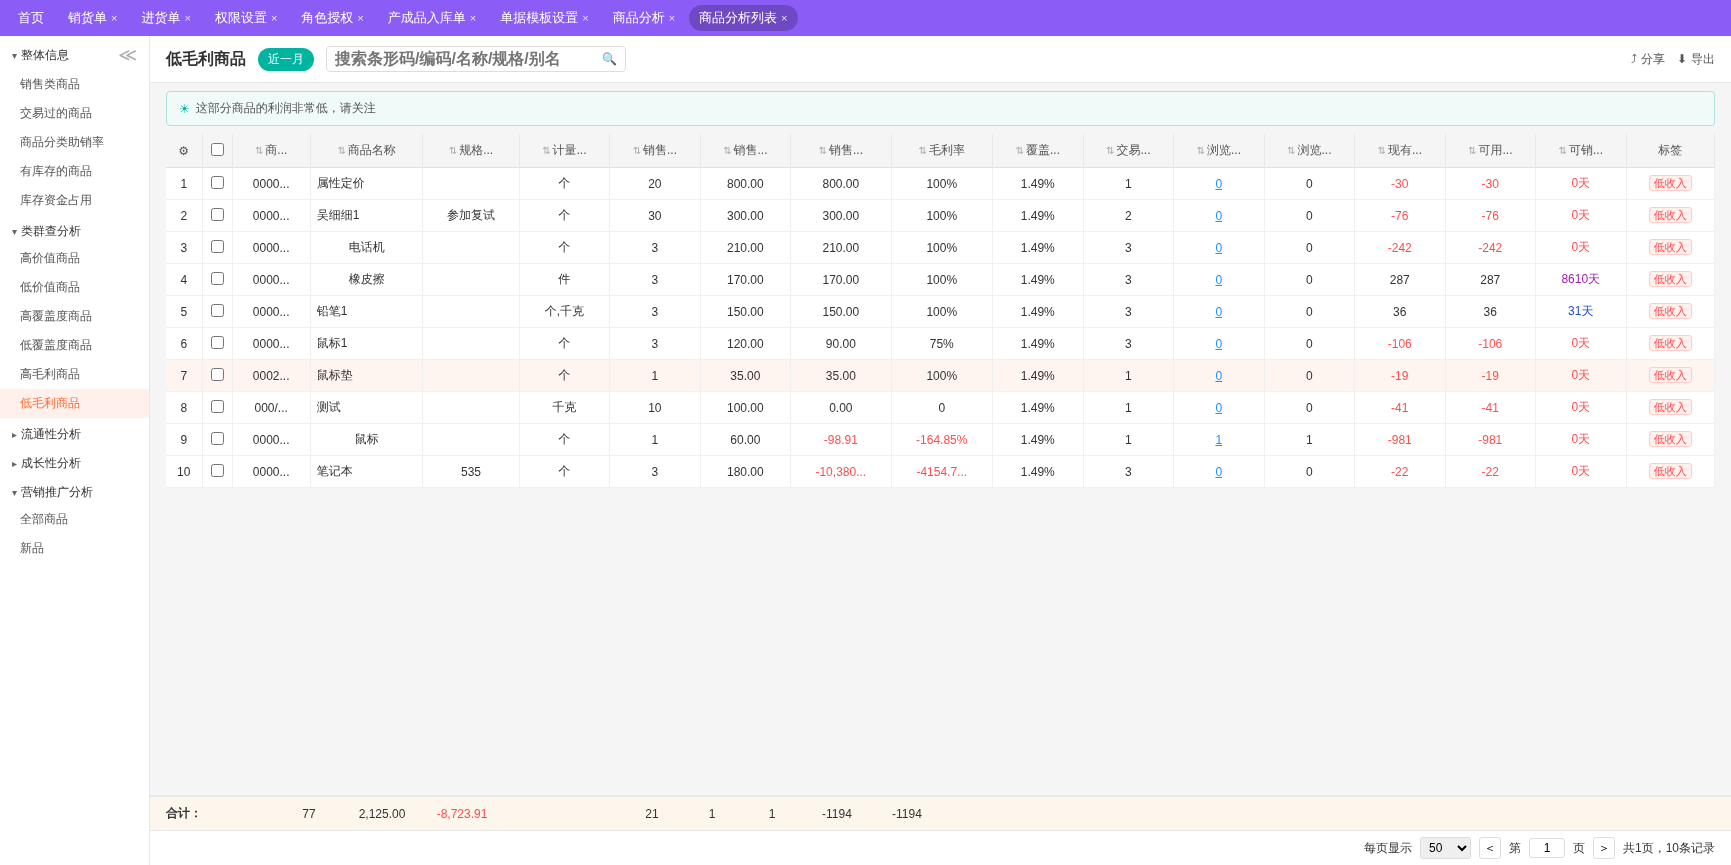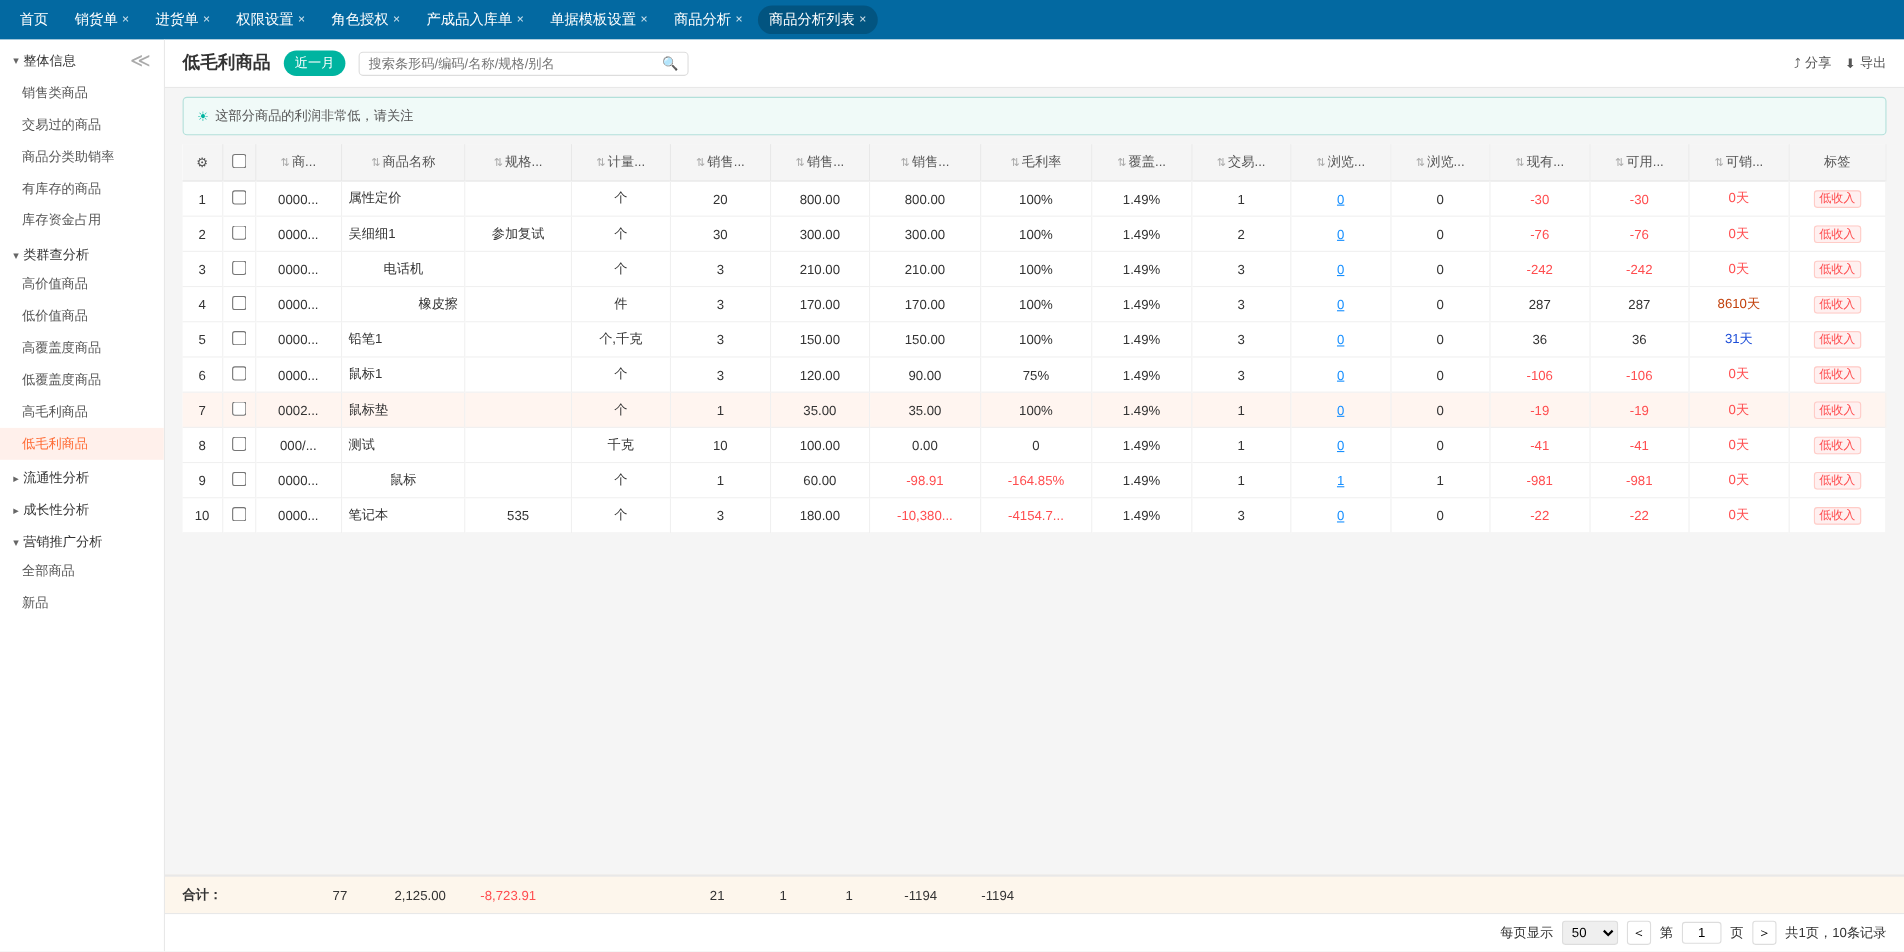--- a/index.html
+++ b/index.html
@@ -1,20 +1,20 @@
 <!DOCTYPE html>
 <html><head>
   <meta charset="utf-8">
   <style>
     * { box-sizing: border-box; margin: 0; padding: 0; }
     body { font-family: 'Microsoft YaHei', Arial, sans-serif; font-size: 12px; background: #f5f5f5; color: #333; }
 
     
     .top-nav {
-      background: #0369a1;
+      background: #8b5cf6;
       display: flex;
       align-items: center;
       height: 36px;
       padding: 0 8px;
       gap: 4px;
     }
     .nav-item {
       color: #fff;
       padding: 4px 10px;
       cursor: pointer;
@@ -99,23 +99,24 @@
       border: 1px solid #ddd;
       border-radius: 4px;
       padding: 3px 8px;
       gap: 6px;
       flex: 1;
       max-width: 300px;
     }
     .search-box input {
       border: none;
       outline: none;
-      font-size: 12px;
+      font-size: 16px;
       color: #999;
       width: 100%;
+      font-weight: bold;
     }
     .header-actions {
       margin-left: auto;
       display: flex;
       align-items: center;
       gap: 12px;
     }
     .action-btn {
       display: flex;
       align-items: center;
@@ -443,34 +444,34 @@
       <td>0</td>
       <td style="color:#ff4d4f">-242</td>
       <td style="color:#ff4d4f">-242</td>
       <td style="color:#ff4d4f">0天</td>
       <td><span class="tag-low-income">低收入</span></td>
     </tr>
             <tr>
       <td>4</td>
       <td><input type="checkbox" style=""></td>
       <td>0000...</td>
-      <td style="text-align:right;">橡皮擦</td>
+      <td style="text-align:center;">橡皮擦</td>
       <td></td>
       <td>件</td>
       <td>3</td>
       <td>170.00</td>
       <td style="color:#333">170.00</td>
       <td style="color:#333">100%</td>
       <td>1.49%</td>
       <td>3</td>
       <td style="color:#1890ff;text-decoration:underline;cursor:pointer;">0</td>
       <td>0</td>
       <td style="color:#333">287</td>
       <td style="color:#333">287</td>
-      <td style="color:#c2410c">8610天</td>
+      <td style="color:#a21caf">8610天</td>
       <td><span class="tag-low-income">低收入</span></td>
     </tr>
             <tr>
       <td>5</td>
       <td><input type="checkbox" style=""></td>
       <td>0000...</td>
       <td style="text-align:left;">铅笔1</td>
       <td></td>
       <td>个,千克</td>
       <td>3</td>

